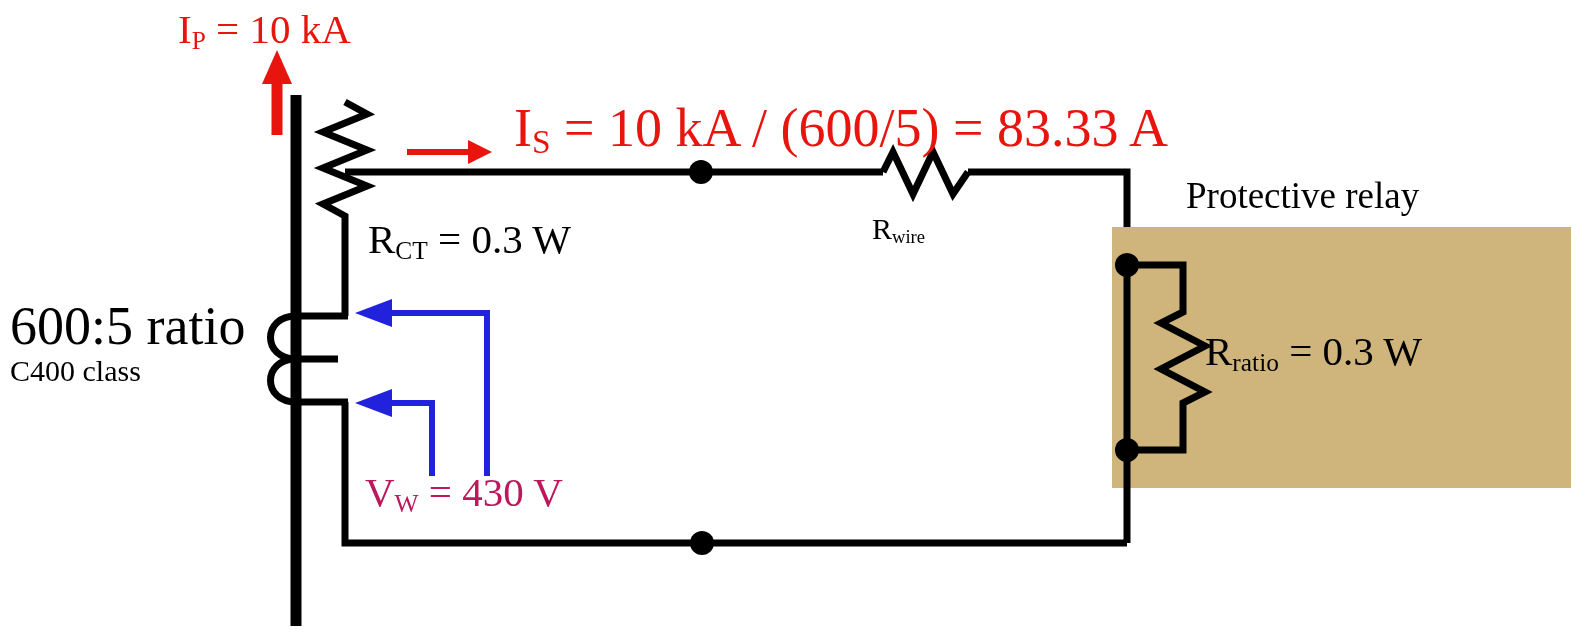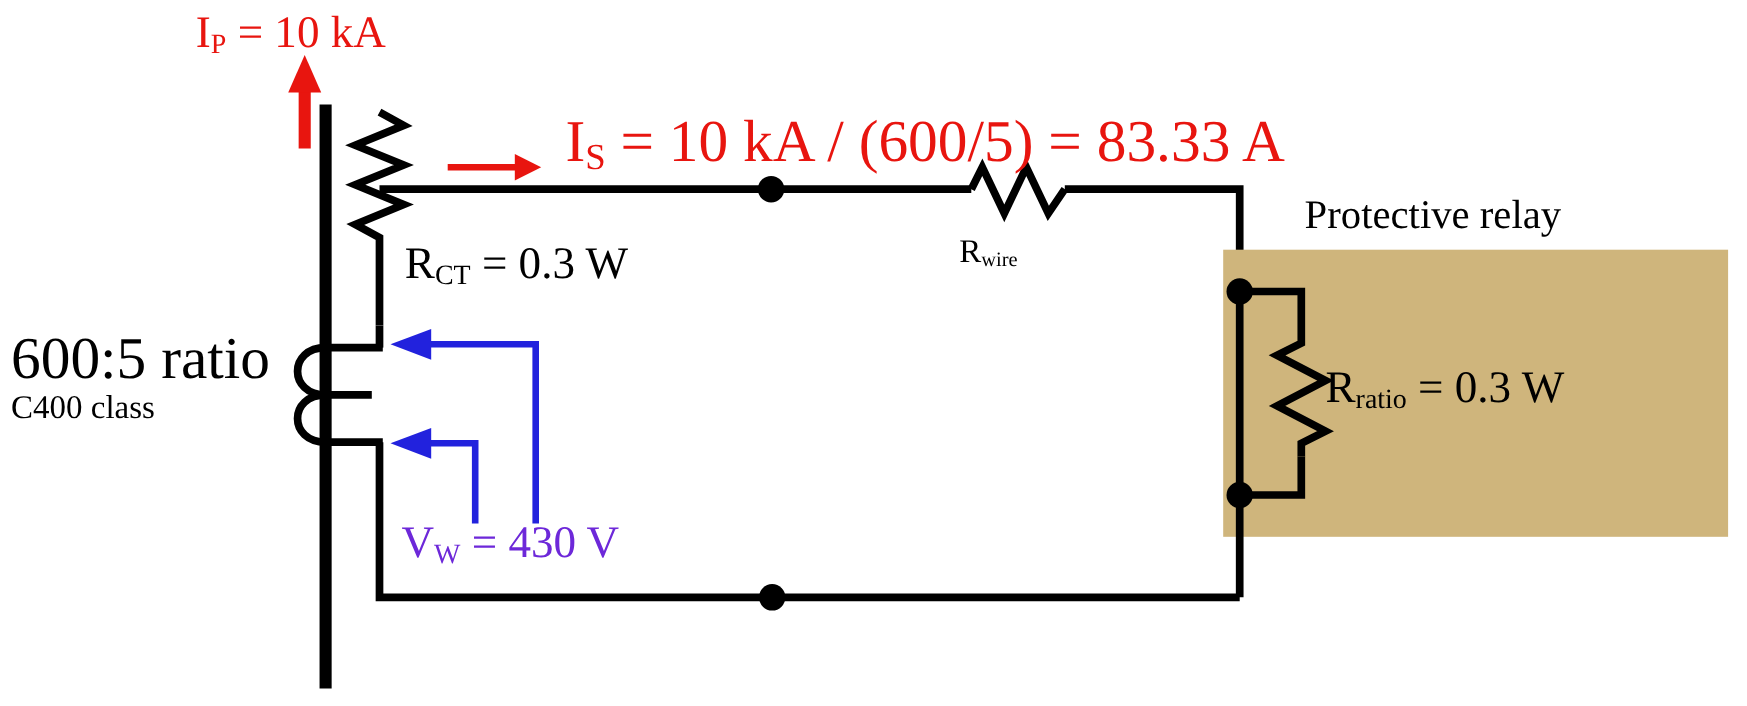--- a/index.html
+++ b/index.html
@@ -27,21 +27,21 @@
     white-space: nowrap;
     font-family: "Liberation Serif", "DejaVu Serif", serif;
     line-height: 1.05;
   }
   .lbl sub {
     font-size: 0.62em;
     vertical-align: -0.22em;
     letter-spacing: 0;
   }
   .red   { color: #e8150f; }
-  .blue  { color: #6d28d9; text-align: center; }
+  .blue  { color: #be185d; text-align: center; }
   .black { color: #000000; }
 
   #lbl-ip        { left: 178px; top: 8px;  font-size: 41px; }
   #lbl-is        { left: 514px; top: 100px; font-size: 54px; }
   #lbl-rct       { left: 368px; top: 218px; font-size: 41px; }
   #lbl-ratio     { left: 10px;  top: 298px; font-size: 54px; }
   #lbl-class     { left: 10px;  top: 355px; font-size: 30px; }
   #lbl-vw        { left: 365px; top: 471px; font-size: 41px; }
   #lbl-rwire     { left: 872px; top: 213px; font-size: 30px; }
   #lbl-relaybox  { left: 1186px; top: 177px; font-size: 37px; }

